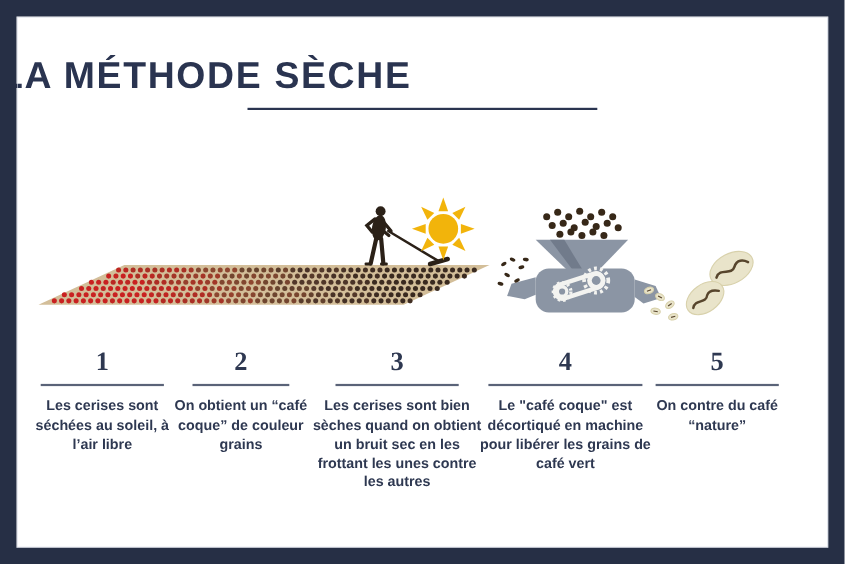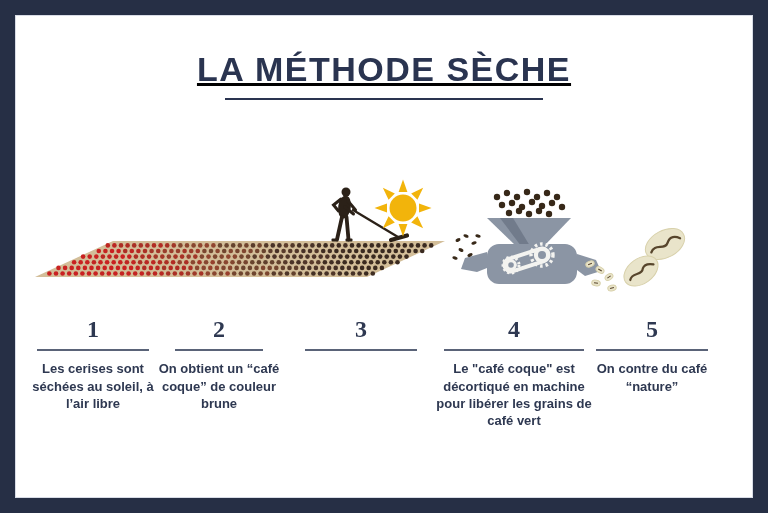--- a/index.html
+++ b/index.html
@@ -10,21 +10,21 @@
   }
   html,body{margin:0;padding:0;background:#ffffff;}
   .page{
     position:relative;width:768px;height:513px;background:#ffffff;overflow:hidden;
     font-family:"Liberation Sans",sans-serif;
   }
   .frame{
     position:absolute;inset:0;border:15px solid var(--frame);
     box-shadow:inset 0 0 0 1px #d8dce6;pointer-events:none;z-index:9;
   }
-  .header{position:absolute;top:50px;left:0;right:0;text-align:center;text-decoration:underline;}
+  .header{position:absolute;top:50px;left:0;right:0;text-align:left;}
   .title{
     margin:0;font-size:34px;font-weight:bold;letter-spacing:1.5px;
     color:var(--title);
   }
   .title-underline{width:318px;height:2px;background:var(--title);margin:9px auto 0;}
   svg.illo{position:absolute;left:0;top:160px;width:768px;height:150px;display:block;}
   .steps{position:absolute;top:316px;left:0;right:0;height:150px;}
   .step{position:absolute;top:0;text-align:center;color:var(--text);}
   .step:nth-child(1){left:23px;width:140px;}
   .step:nth-child(2){left:153px;width:132px;}
@@ -485,25 +485,26 @@
 
   <div class="steps">
     <div class="step">
       <div class="step-number">1</div>
       <hr class="step-line">
       <div class="step-text">Les cerises sont séchées au soleil, à l’air libre</div>
     </div>
     <div class="step">
       <div class="step-number">2</div>
       <hr class="step-line">
-      <div class="step-text">On obtient un “café coque” de couleur brune</div>
+      <div class="step-text">On obtient un “café coque” de couleur grains</div>
     </div>
     <div class="step">
       <div class="step-number">3</div>
       <hr class="step-line">
+      <div class="step-text">Les cerises sont bien sèches quand on obtient un bruit sec en les frottant les unes contre les autres</div>
     </div>
     <div class="step">
       <div class="step-number">4</div>
       <hr class="step-line">
       <div class="step-text">Le "café coque" est décortiqué en machine pour libérer les grains de café vert</div>
     </div>
     <div class="step">
       <div class="step-number">5</div>
       <hr class="step-line">
       <div class="step-text">On contre du café “nature”</div>

